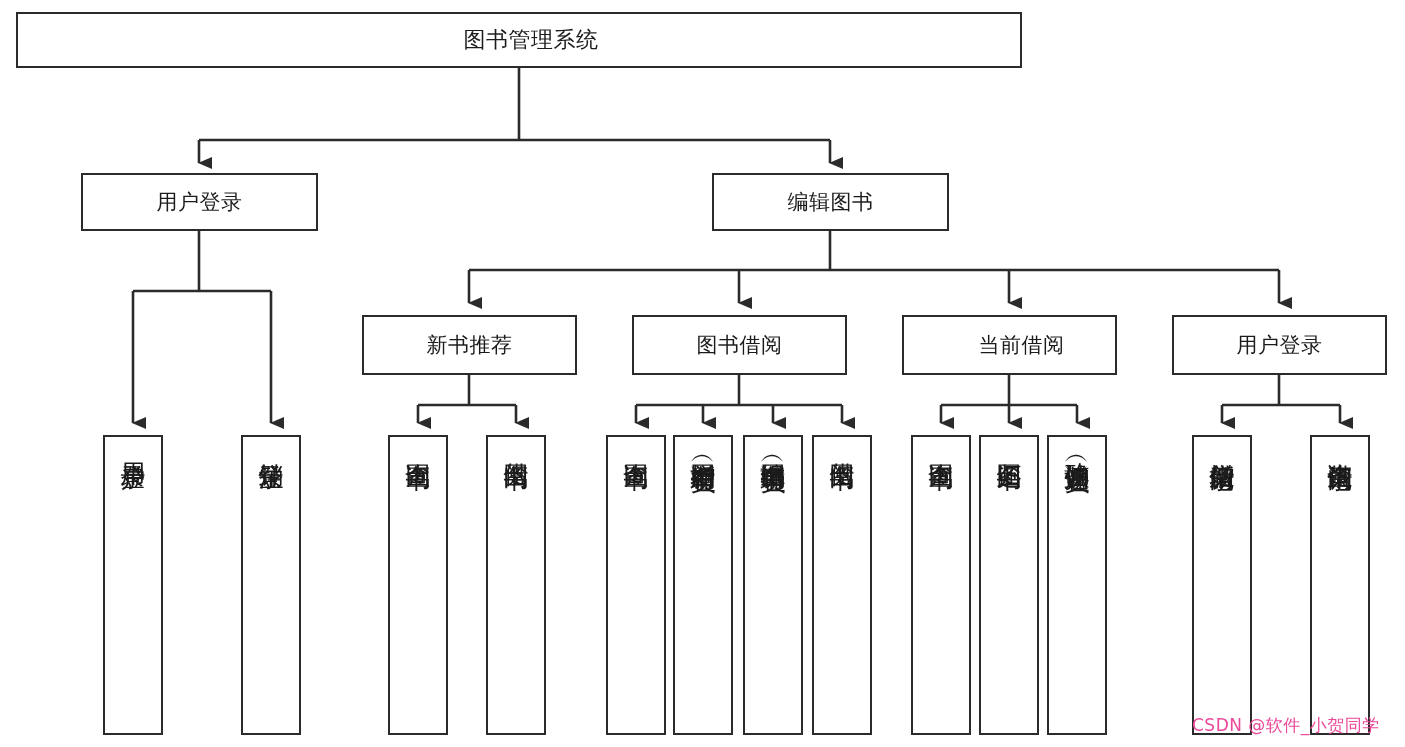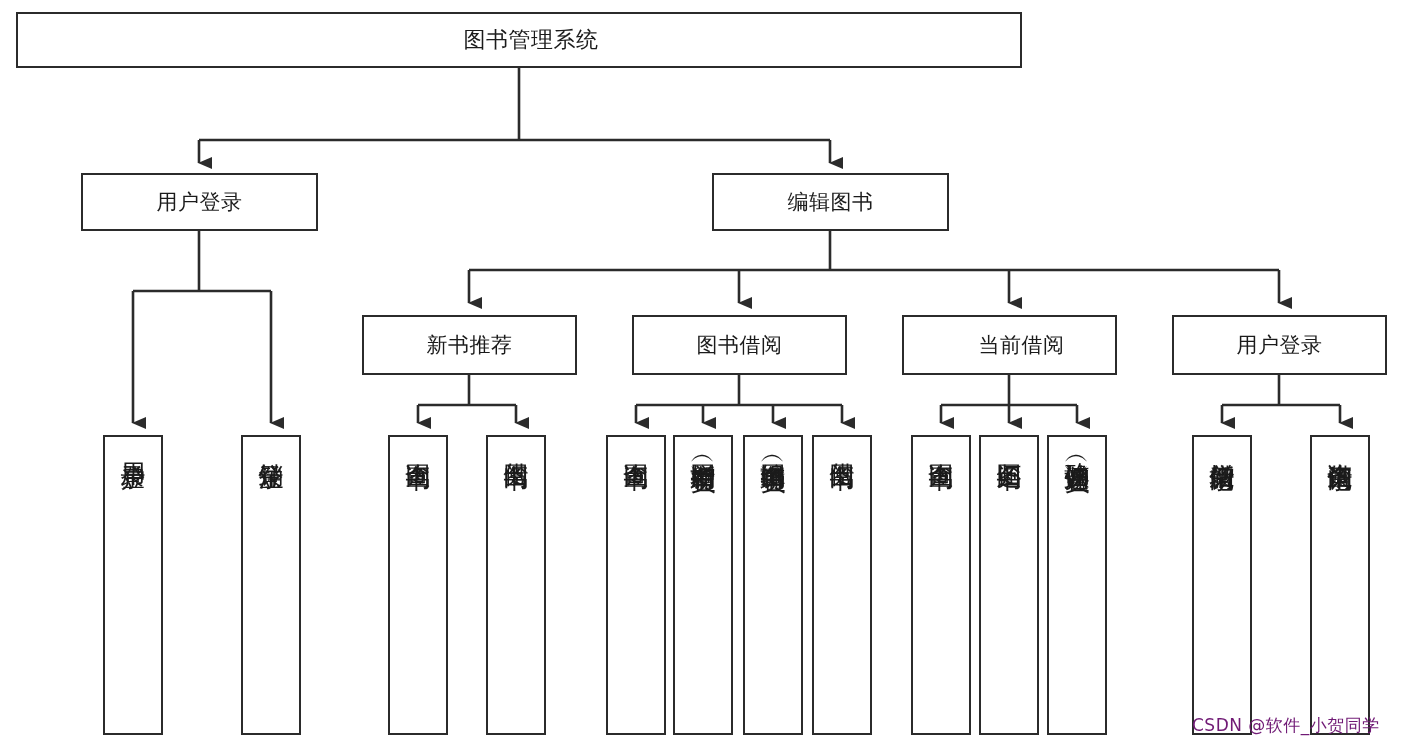--- a/index.html
+++ b/index.html
@@ -61,21 +61,21 @@
     font-size: 25px;
     line-height: 1.0;
     letter-spacing: 1px;
     white-space: nowrap;
   }
   #watermark {
     position: absolute;
     left: 1192px;
     top: 714px;
     font-size: 17px;
-    color: #701a75;
+    color: #ec4899;
     white-space: nowrap;
     letter-spacing: 0.5px;
     font-family: "DejaVu Sans", "Liberation Sans", sans-serif;
   }
 </style>
 </head>
 <body>
 
 <div id="canvas">
 

